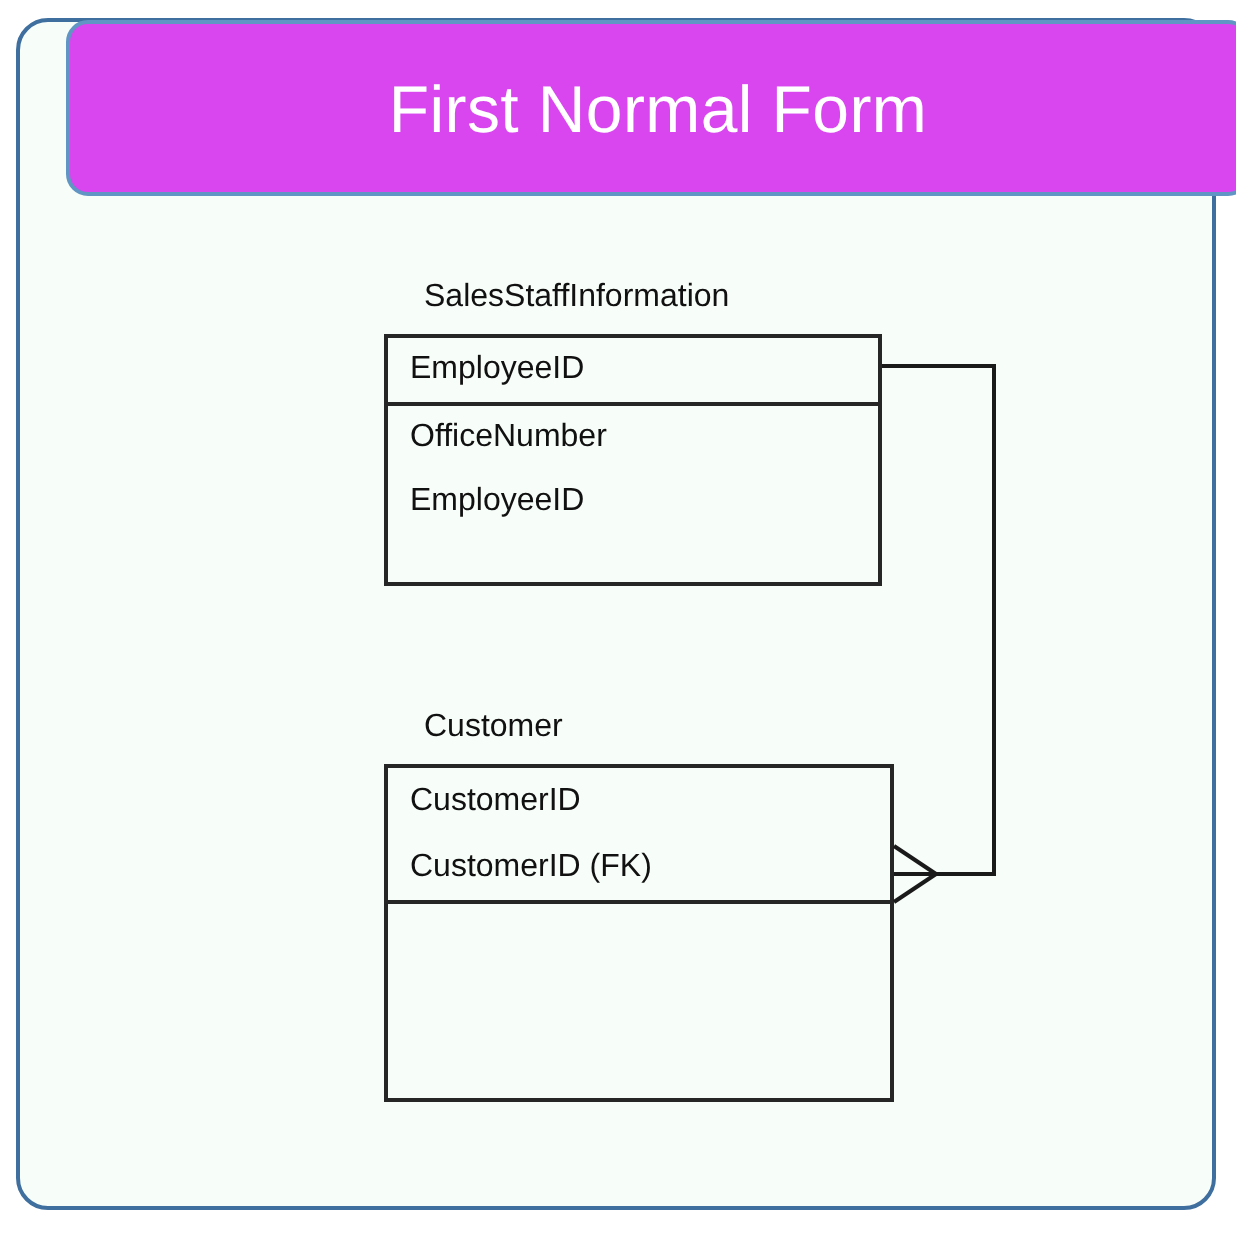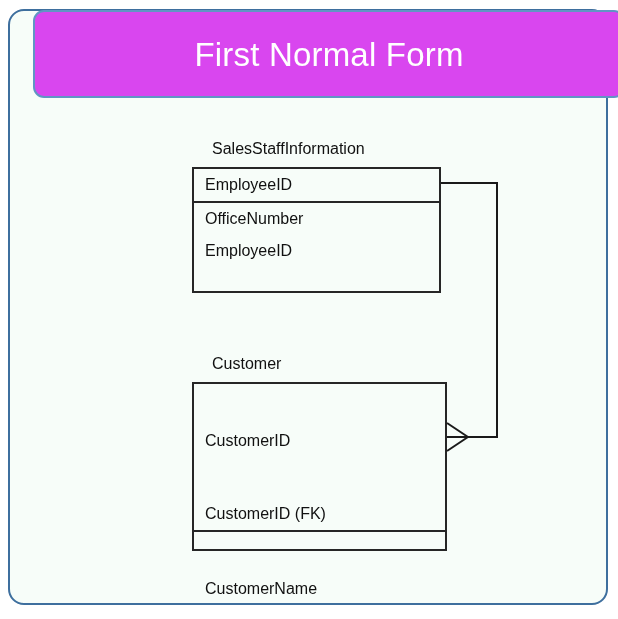--- a/index.html
+++ b/index.html
@@ -96,21 +96,21 @@
   }
 
   
   #entity-salesstaffinformation { left: 192px; top: 167px; }
   #entity-salesstaffinformation .entity-box { width: 249px; height: 126px; }
   #entity-salesstaffinformation .attr-row { height: 32px; }
 
   
   #entity-customer { left: 192px; top: 382px; }
   #entity-customer .entity-box { width: 255px; height: 169px; }
-  #entity-customer .attr-row { height: 33px; margin-top: 40px; }
+  #entity-customer .attr-row { height: 33px; }
 
   
   .connector-layer {
     position: absolute;
     left: 0;
     top: 0;
     width: 618px;
     height: 619px;
     pointer-events: none;
   }
@@ -140,21 +140,20 @@
   </div>
 
   <div class="entity" id="entity-customer">
     <div class="entity-label">Customer</div>
     <div class="entity-box">
       <div class="attr-section key-section">
         <div class="attr-row">CustomerID</div>
         <div class="attr-row">CustomerID (FK)</div>
       </div>
       <div class="attr-section">
-        <div class="attr-row">CustomerName</div>
       </div>
     </div>
   </div>
 
   <svg class="connector-layer" viewBox="0 0 618 619">
 
     <path d="M 441 183 L 497 183 L 497 437 L 468 437" fill="none" stroke="#1A1A1A" stroke-width="2"></path>
 
     <g stroke="#1A1A1A" stroke-width="2" fill="none">
       <line x1="468" y1="437" x2="447" y2="423"></line>

